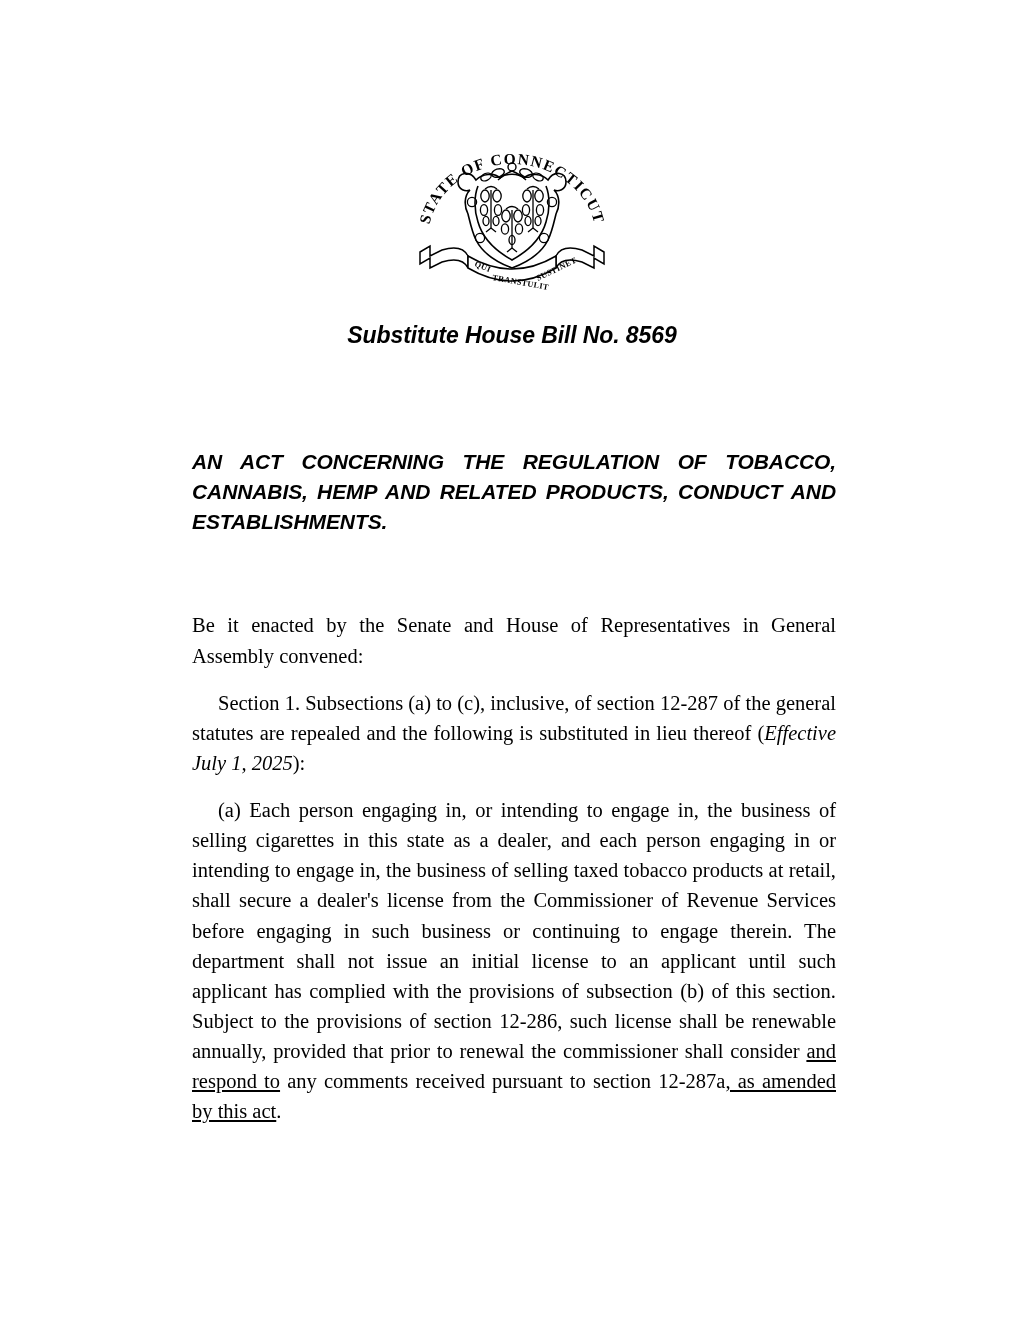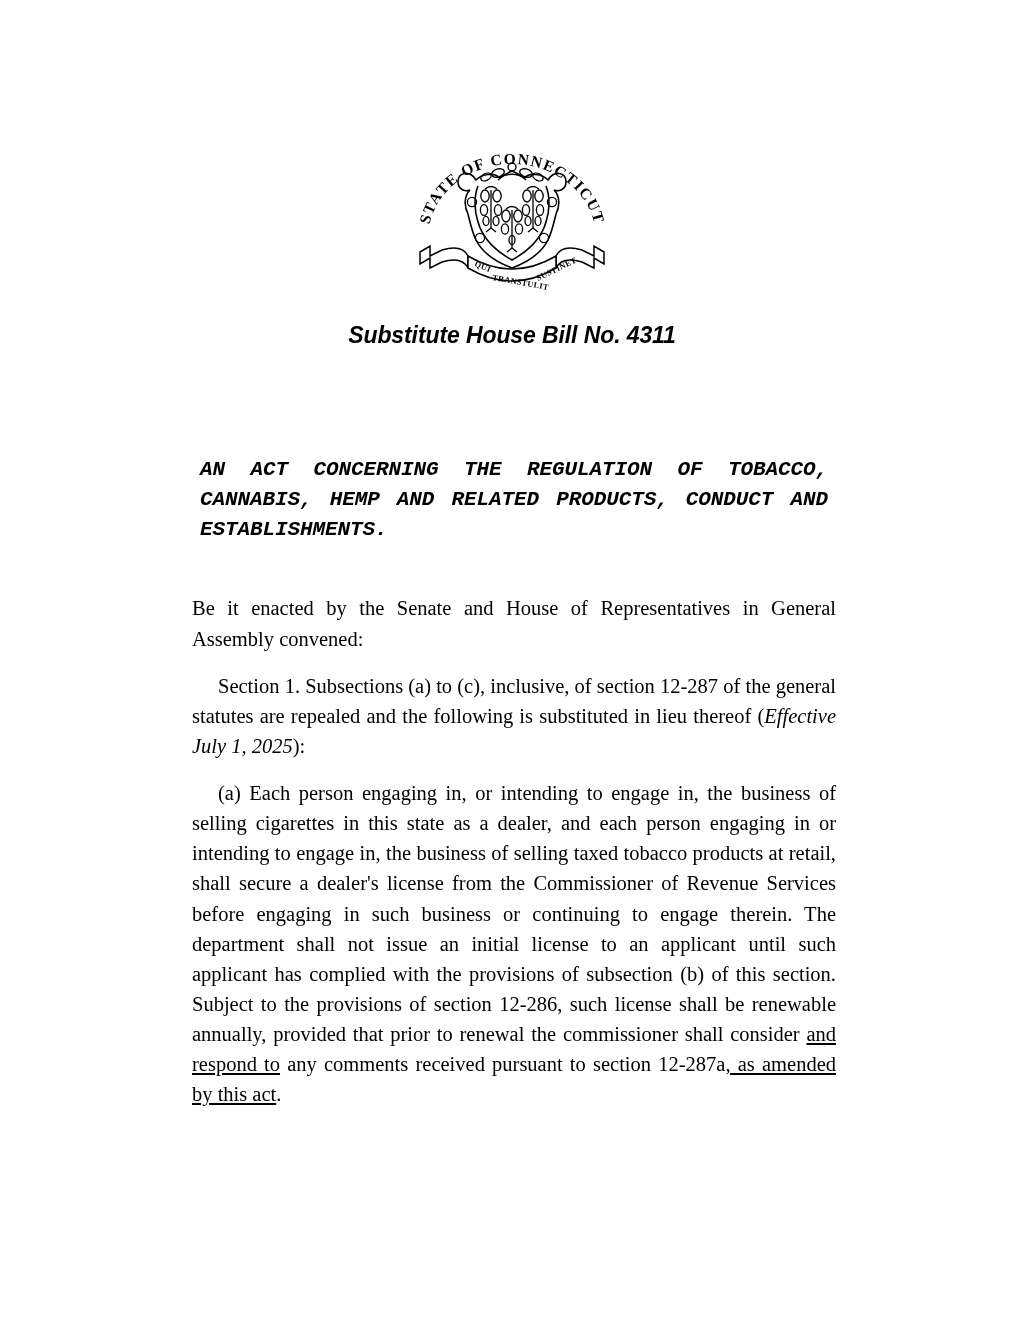--- a/index.html
+++ b/index.html
@@ -65,44 +65,44 @@
 
   
   .column {
     position: absolute;
     top: 447px;
     left: 192px;
     width: 644px;
   }
 
   .act-title {
-    font-family: Liberation Mono, monospace;
+    font-family: Liberation Sans, sans-serif;
     font-weight: bold;
     font-style: italic;
     font-size: 21px;
     line-height: 1.42;
     color: #000000;
     text-align: justify;
     text-align-last: left;
-    margin: 8px;
+    margin: 0;
     letter-spacing: -0.1px;
   }
 
   p.body {
     font-family: "Liberation Serif", "DejaVu Serif", serif;
     font-size: 20.5px;
     line-height: 1.47;
     color: #000000;
     text-align: justify;
     text-align-last: left;
     margin: 0;
   }
 
   p.enacting {
-    margin-top: 49px;
+    margin-top: 74px;
   }
 
   p.indent {
     text-indent: 26px;
     margin-top: 17px;
   }
 
   .ital {
     font-style: italic;
   }
@@ -219,21 +219,21 @@
 
       <g font-family="Liberation Serif, serif" font-size="8.2" font-weight="bold" fill="#000" letter-spacing="0.4">
         <text transform="translate(62,126) rotate(22)">QUI</text>
         <text transform="translate(80,140) rotate(10)">TRANSTULIT</text>
         <text transform="translate(126,141) rotate(-26)">SUSTINET</text>
       </g>
     </svg>
   </div>
 
   <div class="heading-block">
-    <div class="bill-no">Substitute House Bill No. 4311</div>
+    <div class="bill-no">Substitute House Bill No. 8569</div>
   </div>
 
   <div class="column">
 
     <p class="act-title">AN ACT CONCERNING THE REGULATION OF TOBACCO, CANNABIS, HEMP AND RELATED PRODUCTS, CONDUCT AND ESTABLISHMENTS.</p>
 
     <p class="body enacting">Be it enacted by the Senate and House of Representatives in General Assembly convened:</p>
 
     <p class="body indent">
       <span>Section 1. Subsections (a) to (c), inclusive, of section 12-287 of the general statutes are repealed and the following is substituted in lieu thereof (</span><span class="ital">Effective July 1, 2025</span><span>):</span>

